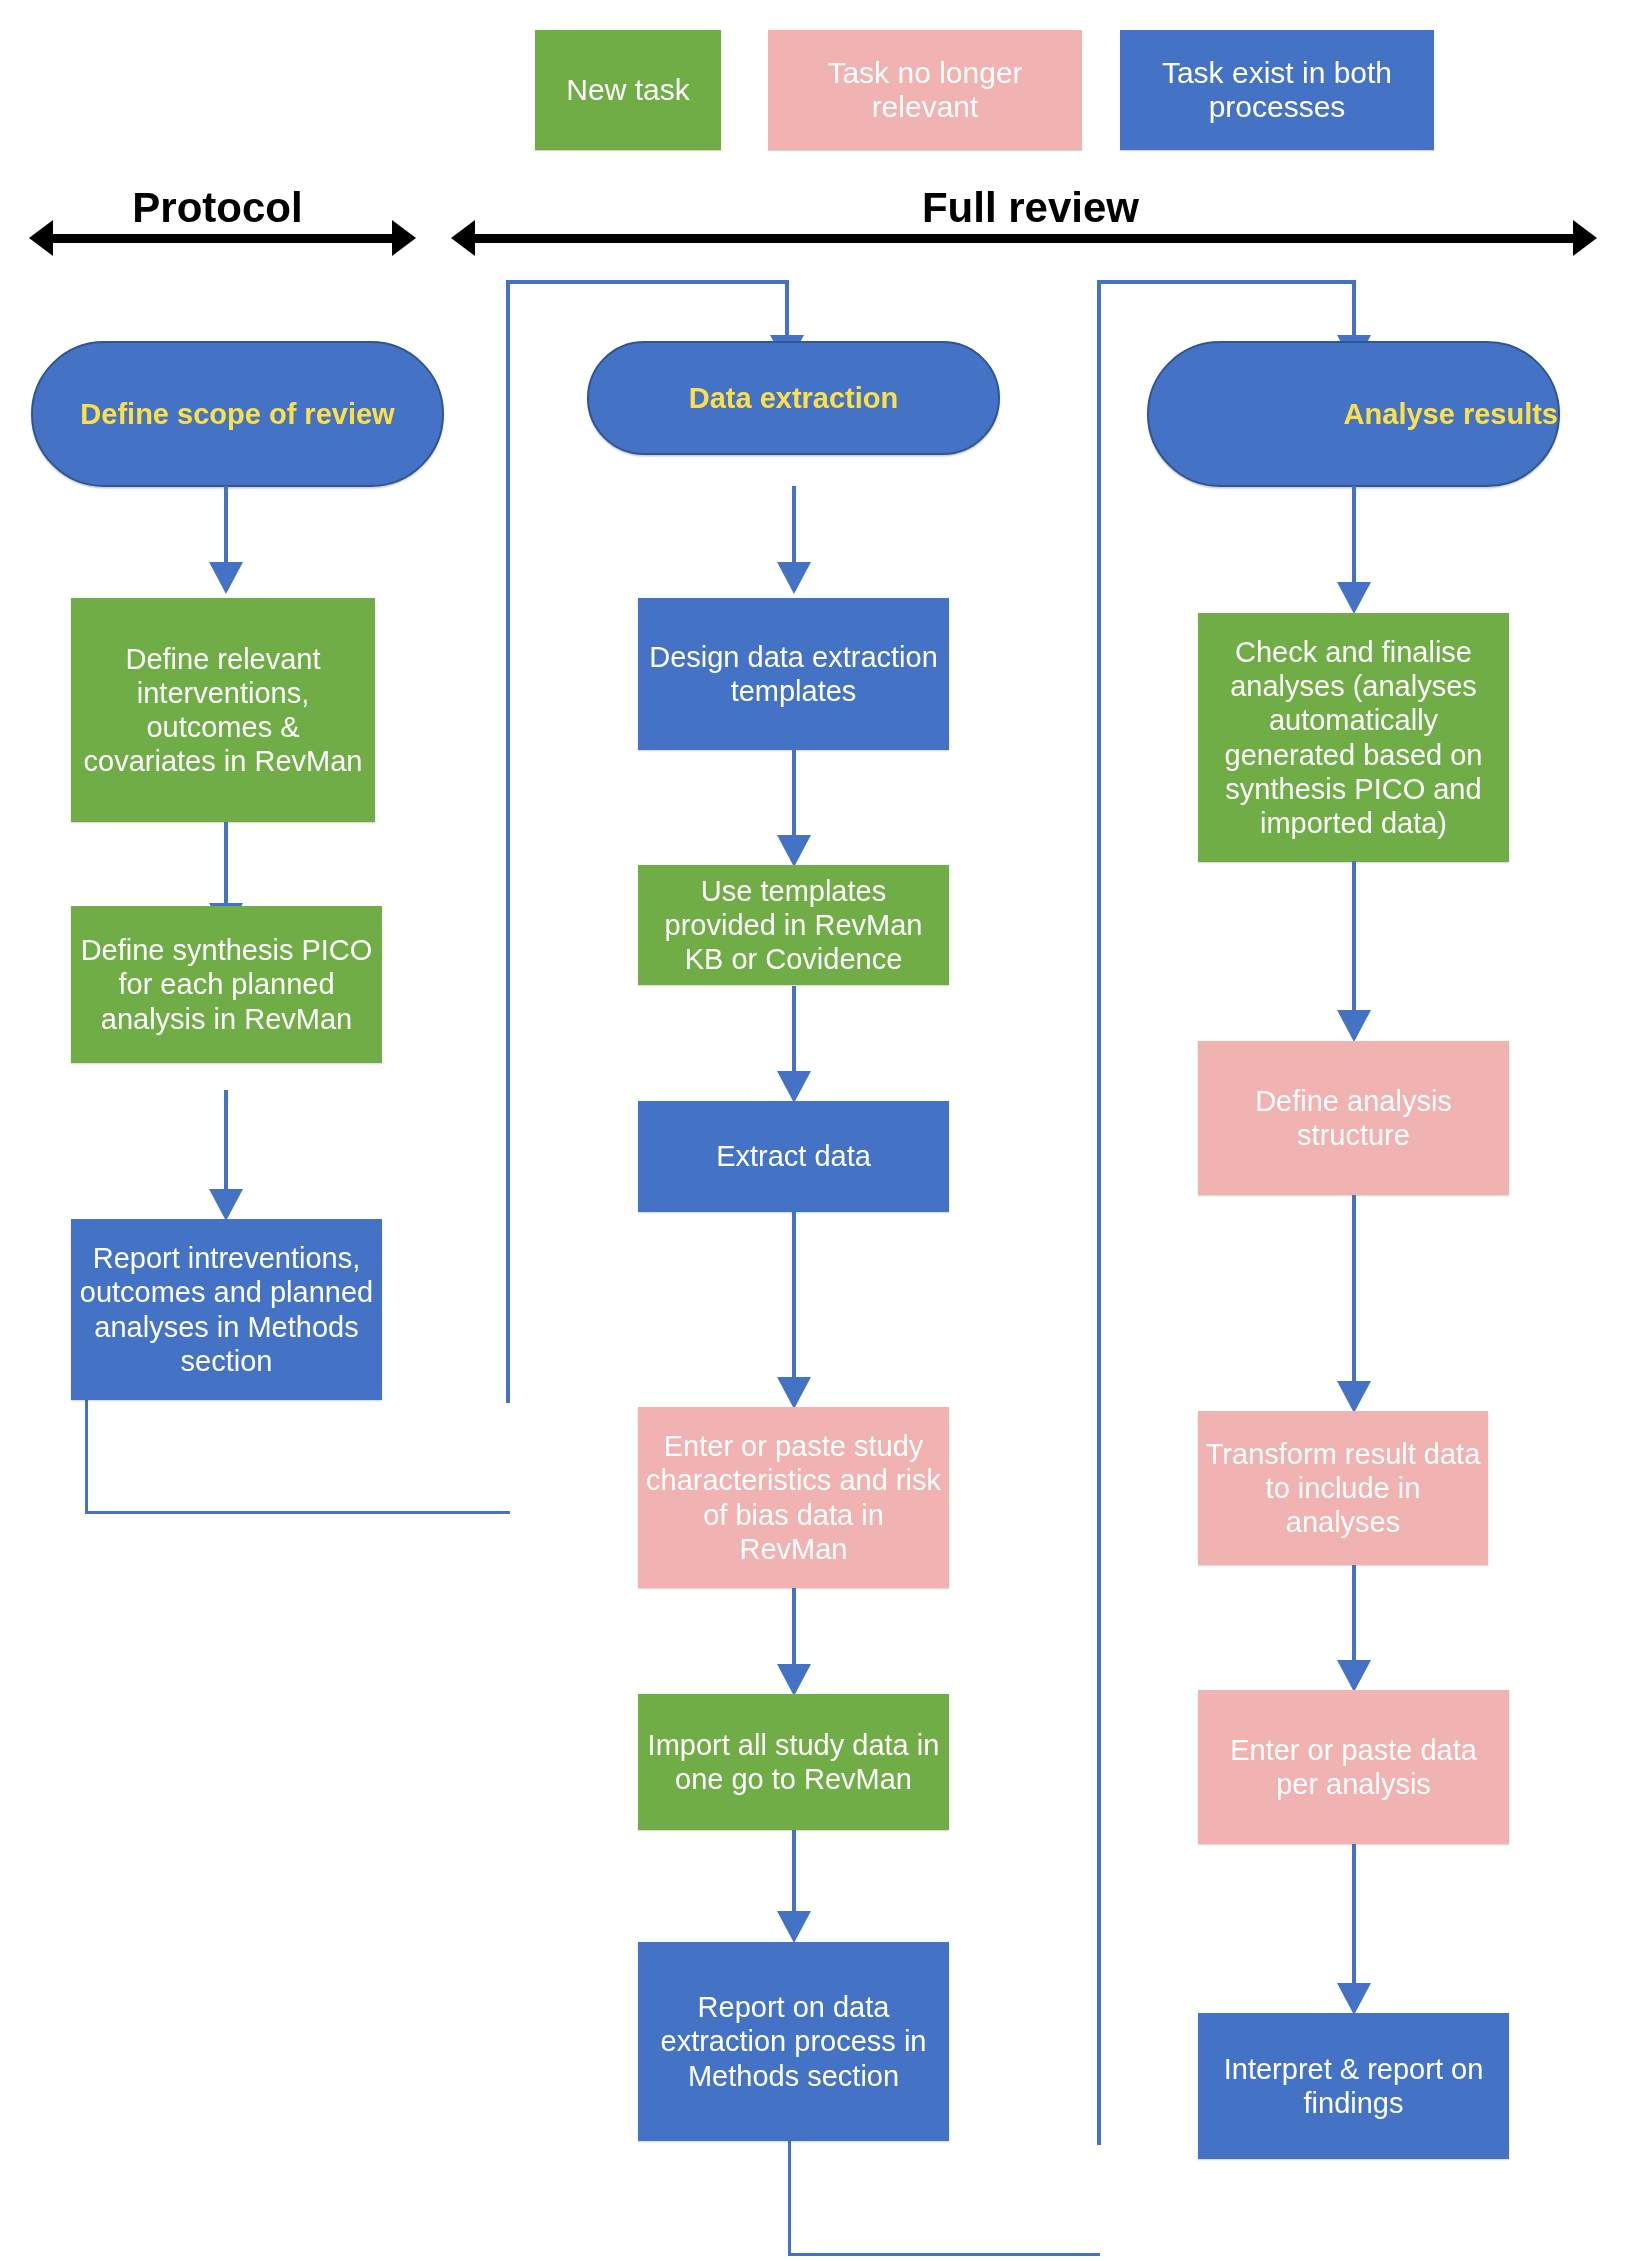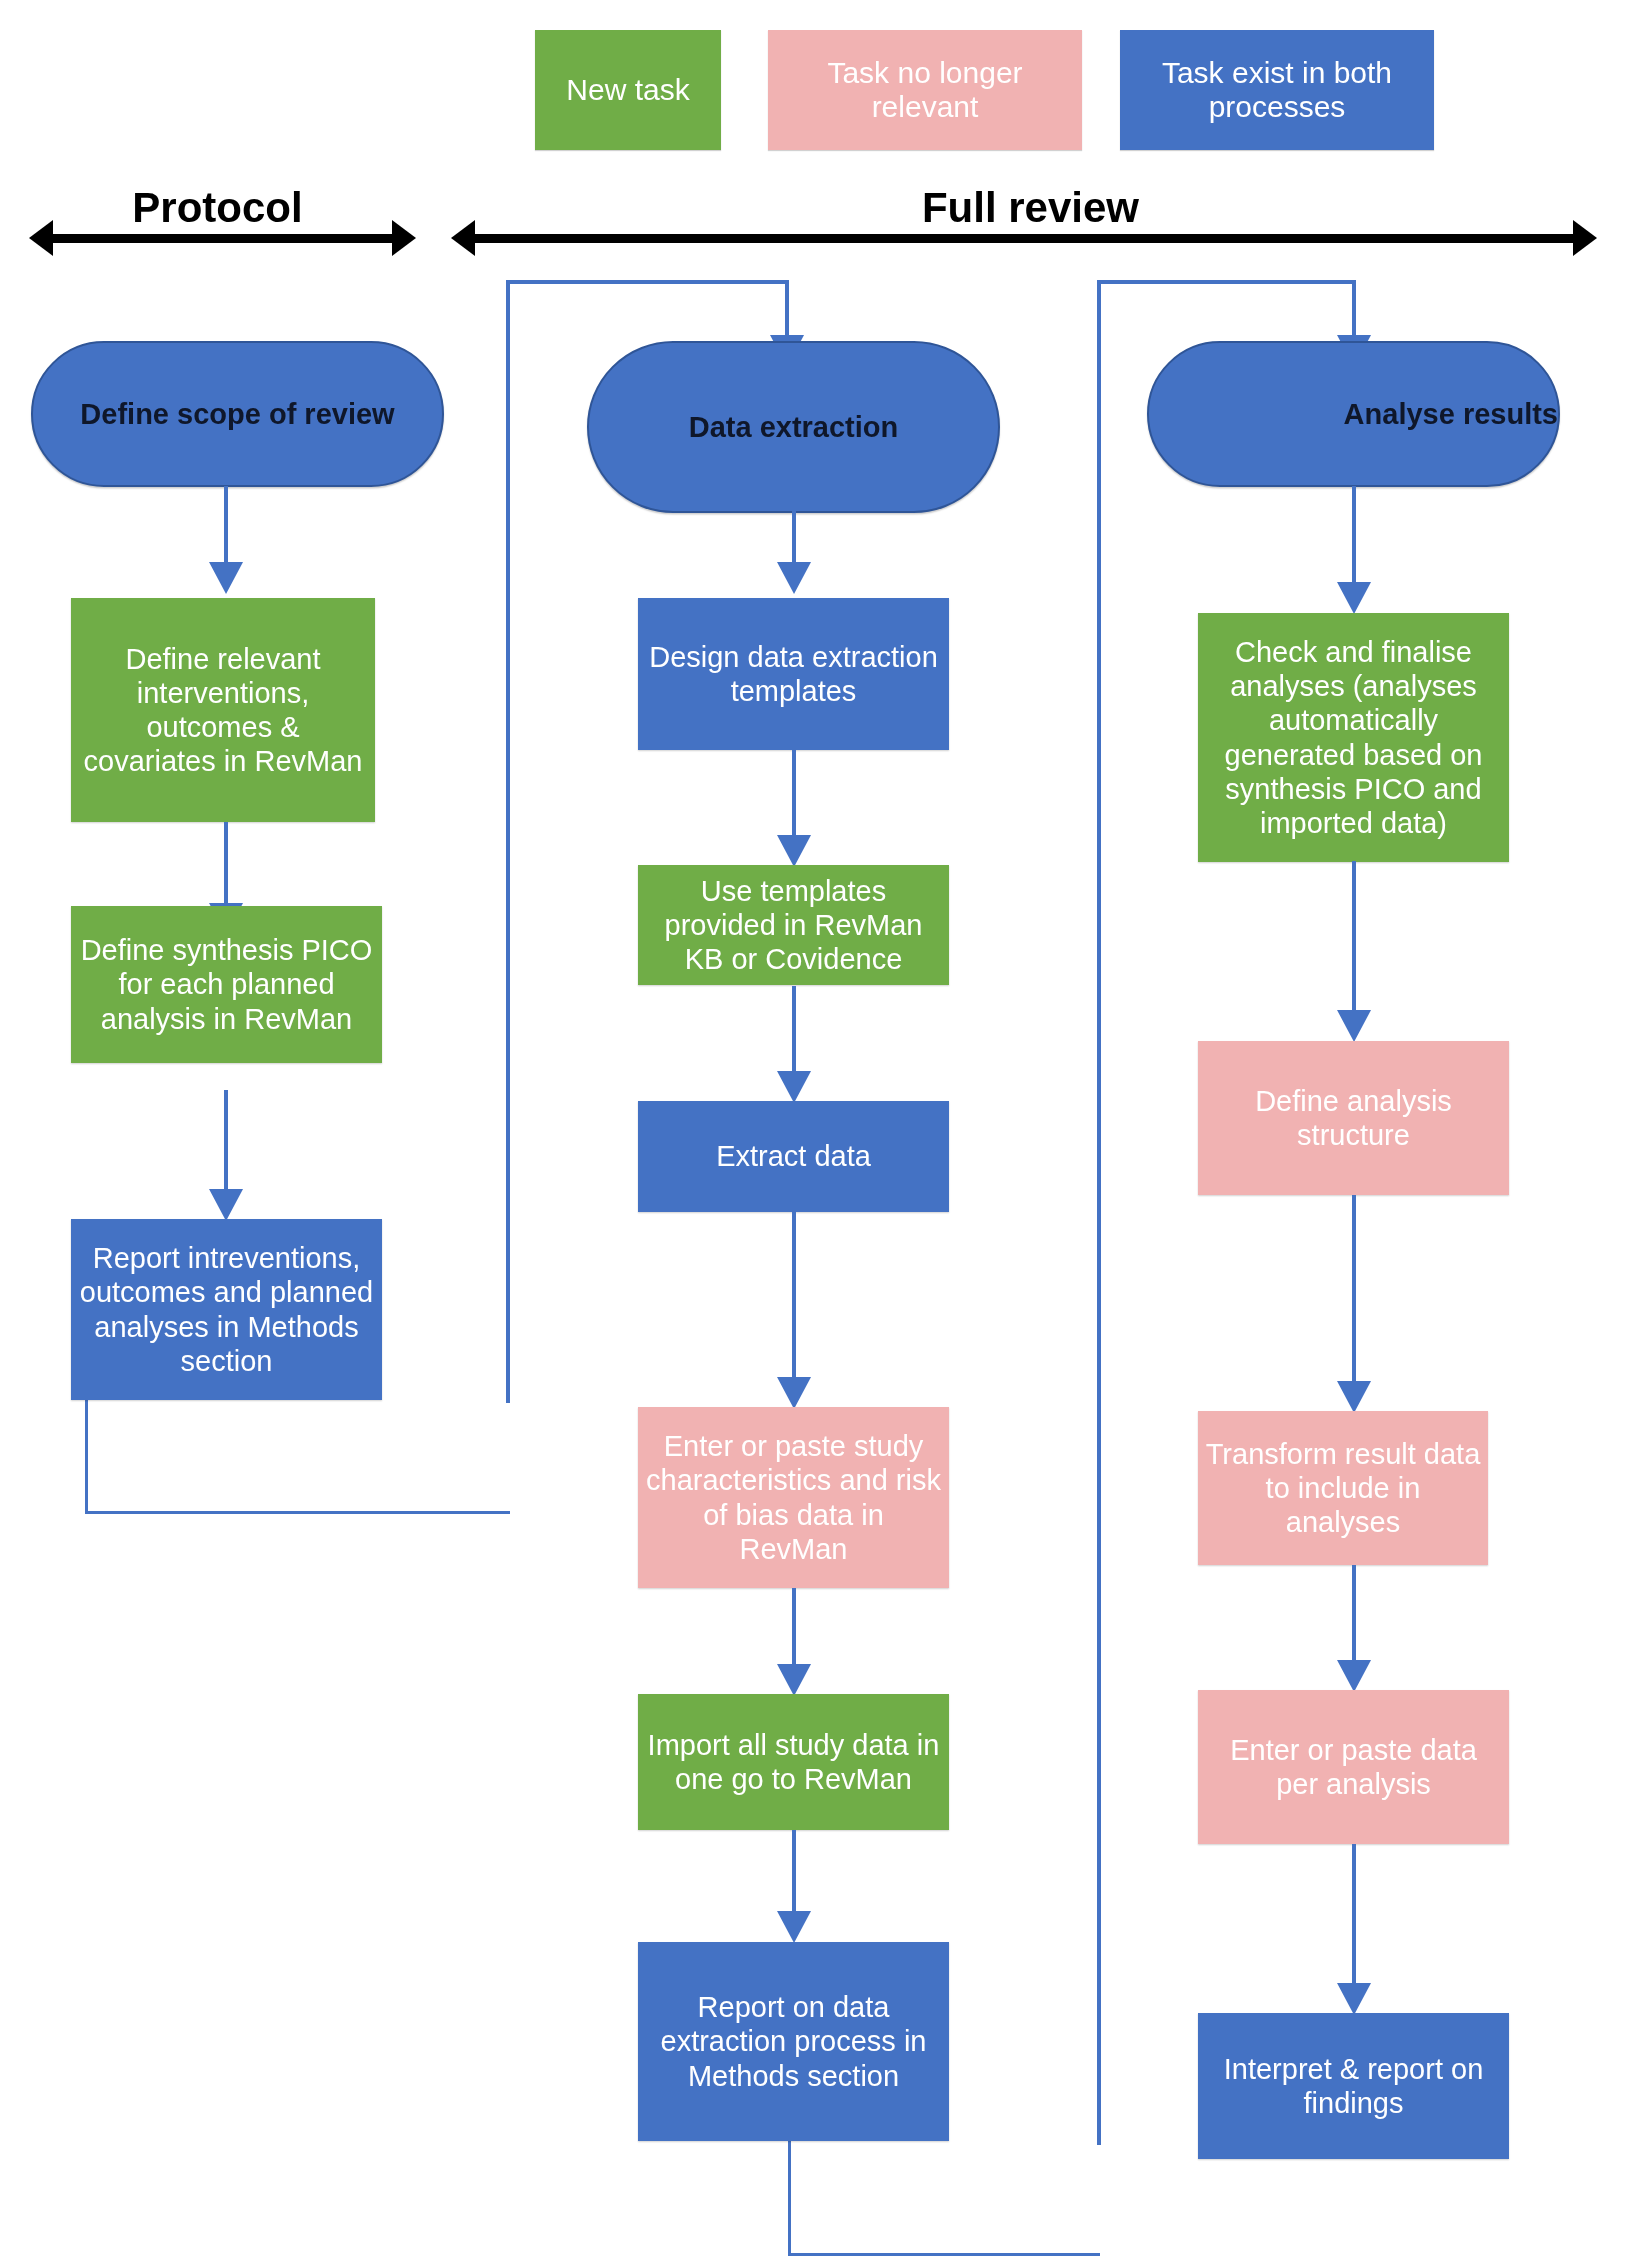--- a/index.html
+++ b/index.html
@@ -65,21 +65,21 @@
   .ax-protocol { left: 29px;  top: 220px; width: 387px; }
   .ax-full     { left: 451px; top: 220px; width: 1146px; }
 
   
   .stage {
     position: absolute;
     background: #4472C4;
     border: 2.6px solid #2F5597;
     border-radius: 523px;
     display: flex; align-items: center; justify-content: center;
-    color: #0f172a;
+    color: #fde047;
     font-size: 29px; font-weight: 700;
     text-align: center;
     box-shadow: 0 1.6px 1.6px rgba(0,0,0,0.2);
   }
   .node {
     position: absolute;
     display: flex; align-items: center; justify-content: center;
     text-align: center;
     color: #ffffff;
     font-size: 29px;
@@ -168,21 +168,21 @@
   <div class="node green" style="left:71px; top:906px; width:311px; height:157px;">
     <span>Define synthesis PICO for each planned analysis in RevMan</span>
   </div>
 
   <div class="vline" style="left:224px; top:1090px; height:112px;"></div>
   <div class="arrowhead" style="left:209px; top:1189px;"></div>
   <div class="node blue" style="left:71px; top:1219px; width:311px; height:181px;">
     <span>Report intreventions, outcomes and planned analyses in Methods section</span>
   </div>
 
-  <div class="stage" style="left:587px; top:341px; width:413px; height:172px;">
+  <div class="stage" style="left:587px; top:341px; width:413px; height:114px;">
     <span>Data extraction</span>
   </div>
 
   <div class="vline" style="left:792px; top:486px; height:85px;"></div>
   <div class="arrowhead" style="left:777px; top:562px;"></div>
   <div class="node blue" style="left:638px; top:598px; width:311px; height:152px;">
     <span>Design data extraction templates</span>
   </div>
 
   <div class="vline" style="left:792px; top:750px; height:98px;"></div>

